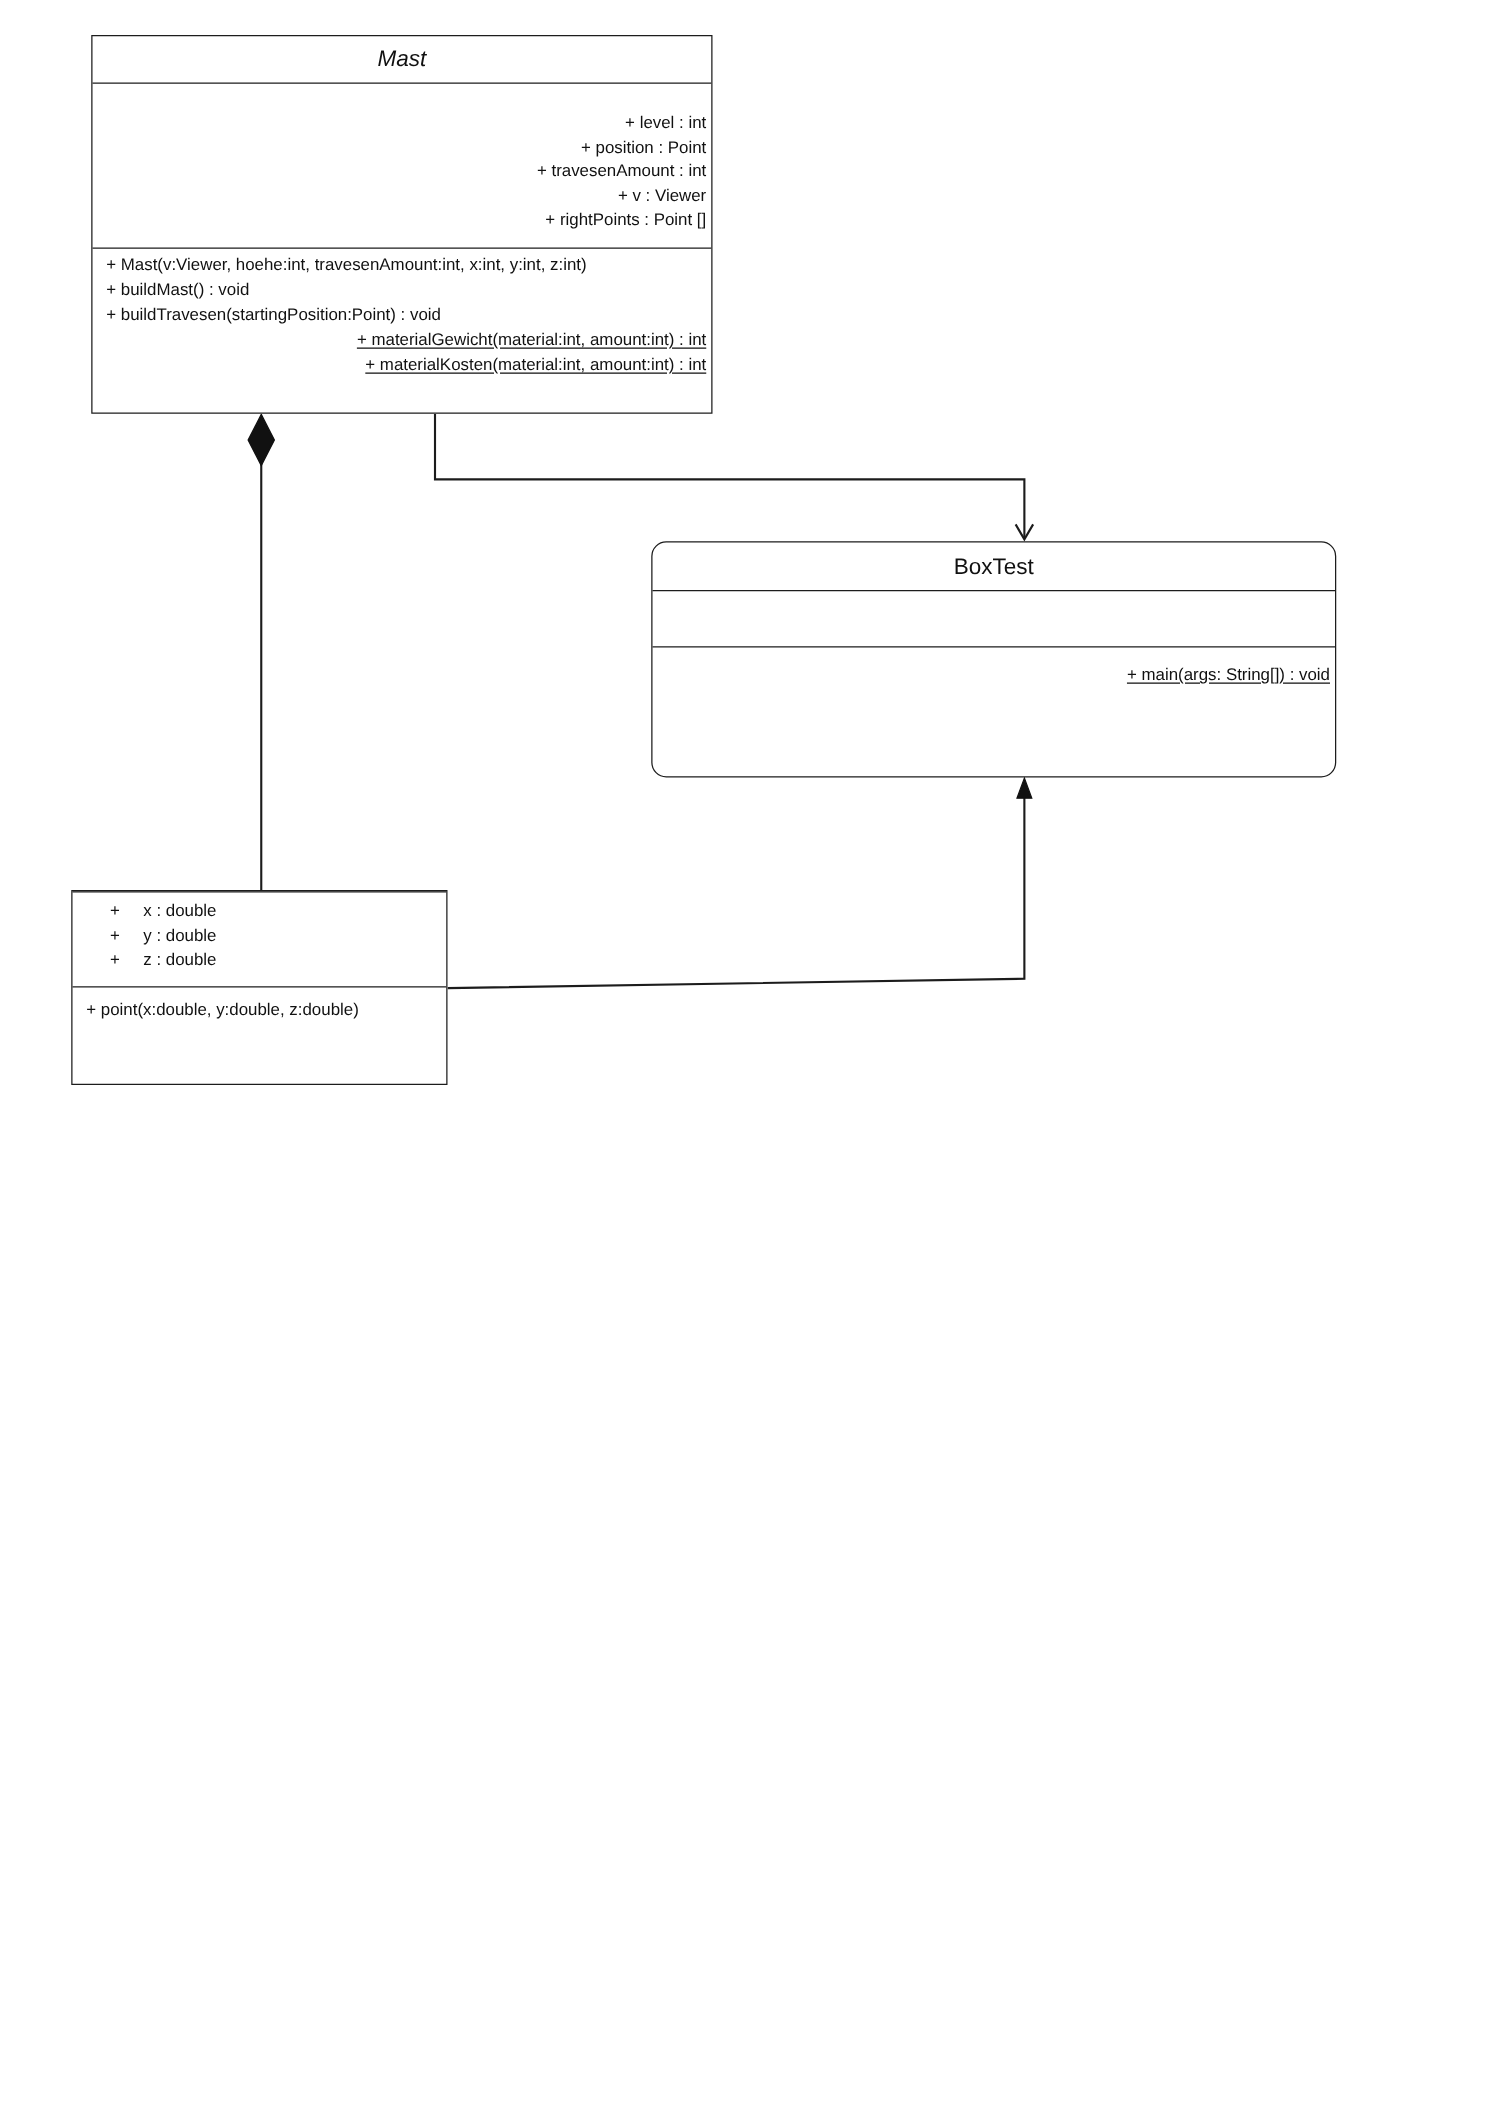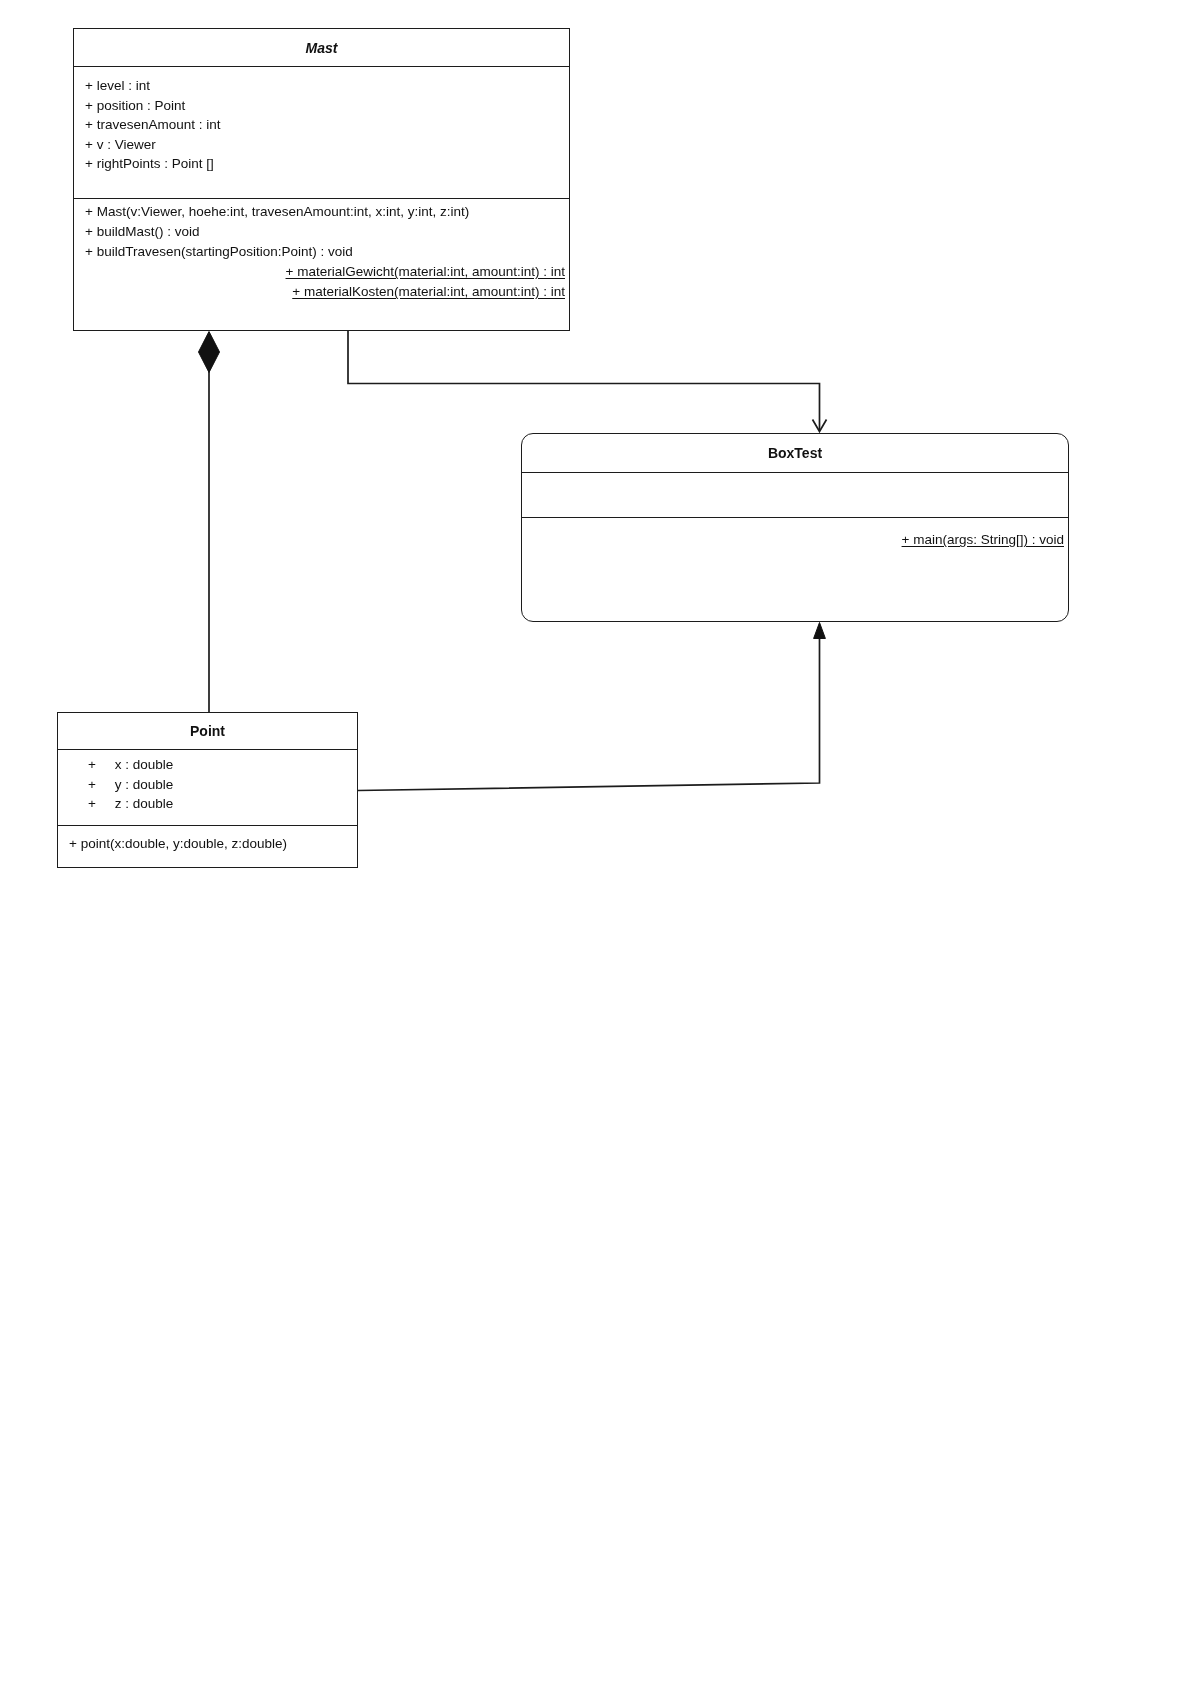--- a/index.html
+++ b/index.html
@@ -21,40 +21,39 @@
   }
   .uml-class {
     position: absolute;
     background: #ffffff;
     border: 1.6px solid #1c1c1c;
   }
   .uml-title {
     display: flex;
     align-items: center;
     justify-content: center;
-    font-size: 14px;
+    font-size: 18px;
     color: #111111;
-    font-weight: bold;
   }
   .uml-title.italic { font-style: italic; }
   .compartment {
     border-top: 1.6px solid #1c1c1c;
     overflow: hidden;
   }
   .member {
     white-space: pre;
     font-size: 13.5px;
     color: #111111;
   }
   .member.u { text-decoration: underline; text-underline-offset: 2px; text-align: right; }
 
   
   .class-mast   { left: 73px;  top: 28px;  width: 497px; height: 303px; }
   .class-mast .uml-title { height: 37px; }
-  .class-mast .attrs   { height: 132px; padding: 9px 4px 0 11px; }
+  .class-mast .attrs   { height: 132px; padding: 21px 4px 0 11px; text-align: right; }
   .class-mast .attrs .member   { line-height: 19.5px; }
   .class-mast .methods { height: 132px; padding: 3px 4px 0 11px; }
   .class-mast .methods .member { line-height: 20px; }
 
   
   .class-boxtest { left: 521px; top: 433px; width: 548px; height: 189px; border-radius: 12px; }
   .class-boxtest .uml-title { height: 38px; }
   .class-boxtest .attrs   { height: 45px; }
   .class-boxtest .methods { height: 104px; padding: 13px 4px 0 8px; }
   .class-boxtest .methods .member { line-height: 18px; margin-bottom: 17px; }
@@ -110,21 +109,20 @@
 
   <div class="uml-class class-boxtest">
     <div class="uml-title">BoxTest</div>
     <div class="compartment attrs"></div>
     <div class="compartment methods">
       <div class="member u">+ main(args: String[]) : void</div>
     </div>
   </div>
 
   <div class="uml-class class-point">
-    <div class="uml-title">Point</div>
     <div class="compartment attrs">
       <div class="member">+     x : double</div>
       <div class="member">+     y : double</div>
       <div class="member">+     z : double</div>
     </div>
     <div class="compartment methods">
       <div class="member">+ point(x:double, y:double, z:double)</div>
     </div>
   </div>
 

